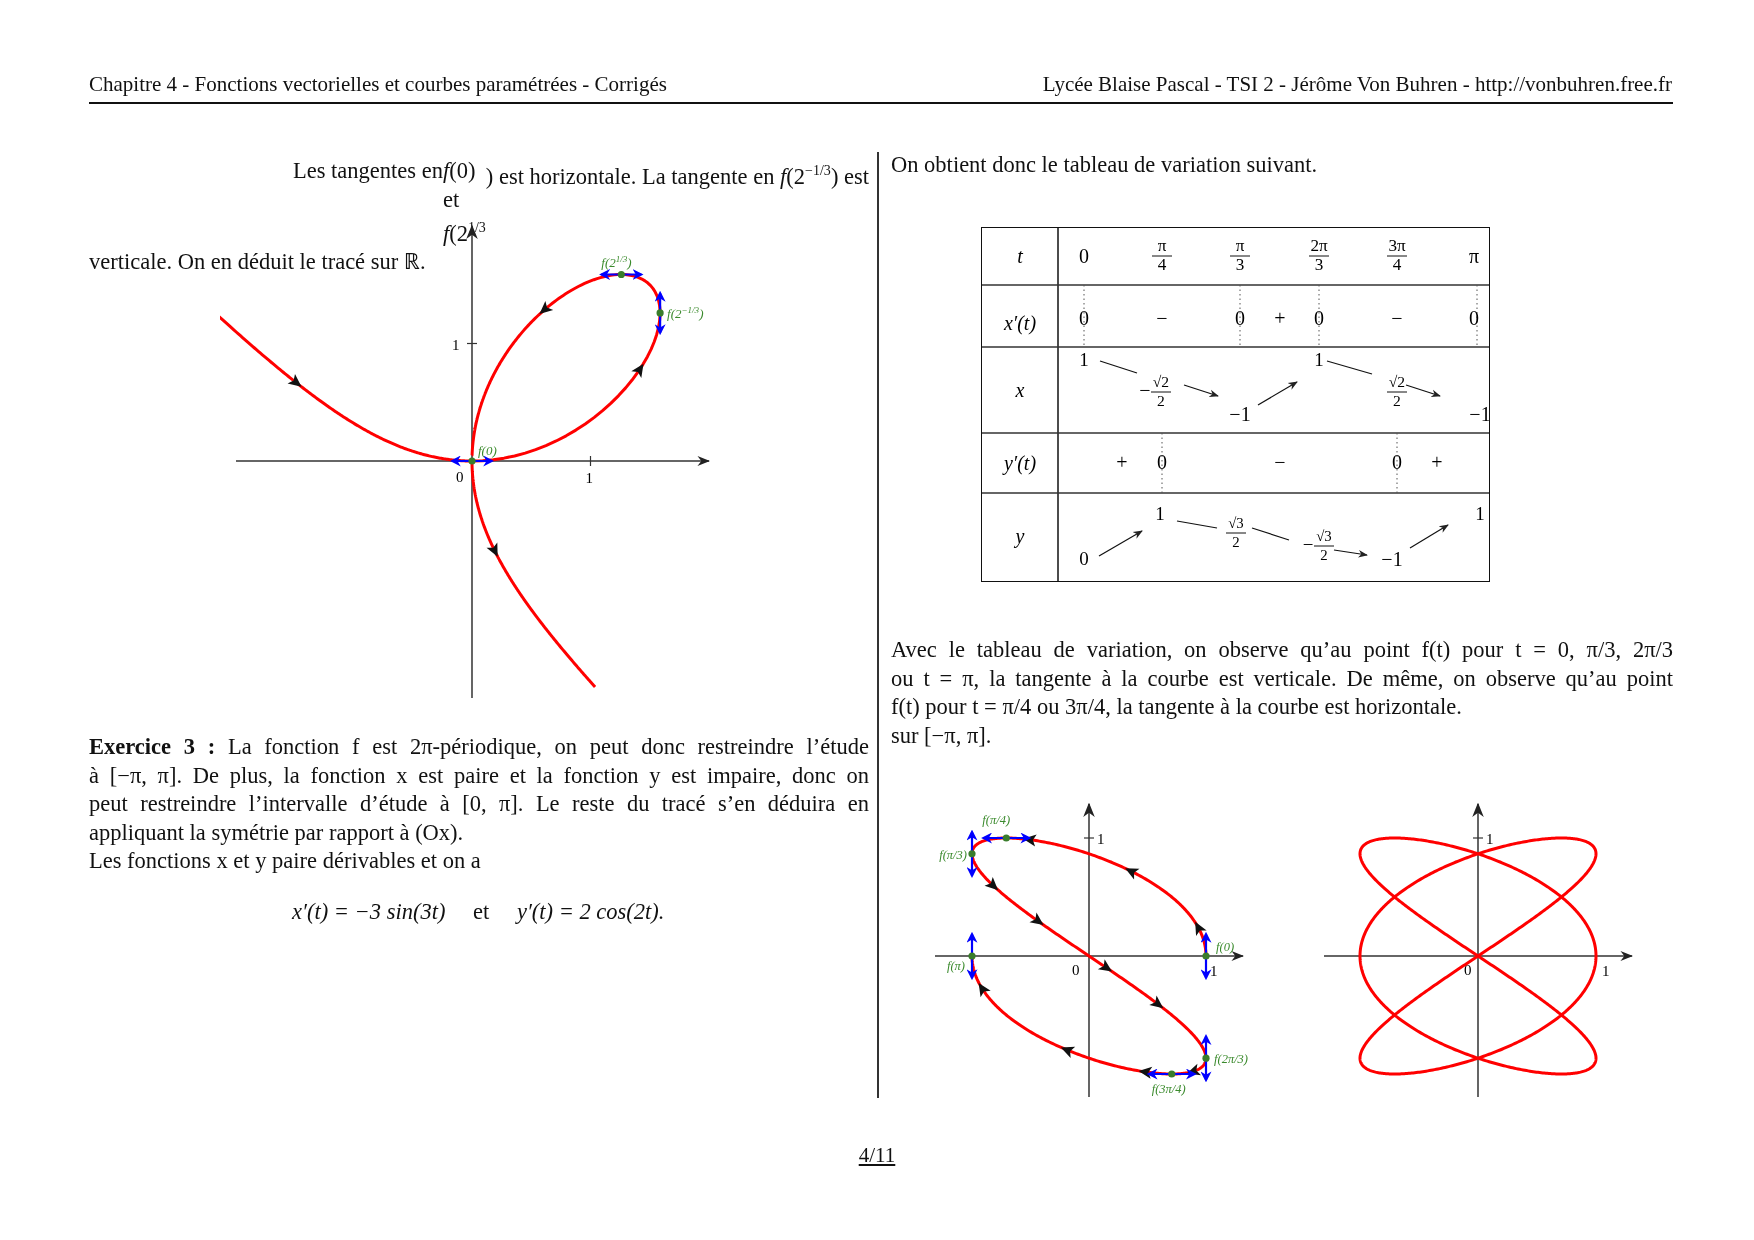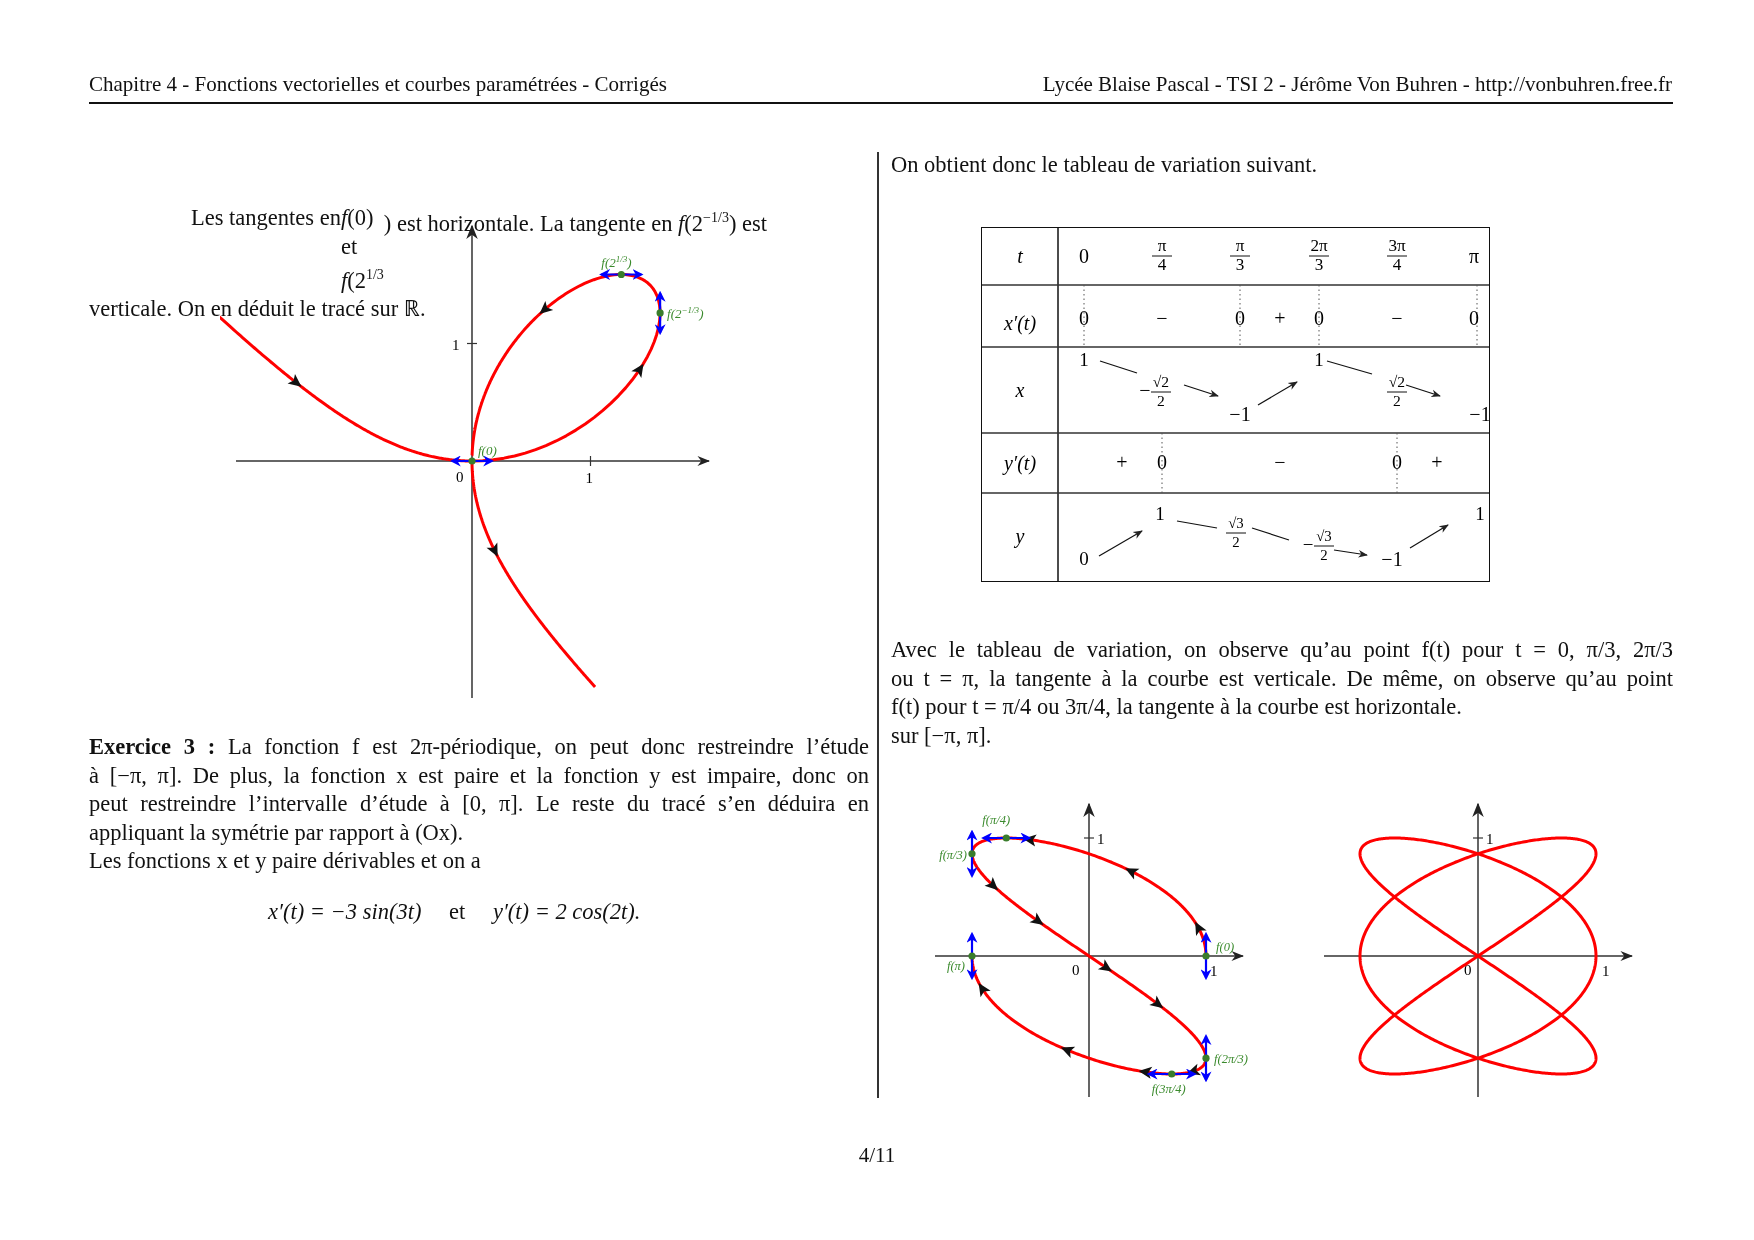--- a/index.html
+++ b/index.html
@@ -4,36 +4,36 @@
 <style>
   html,body{margin:0;padding:0;background:#fff;}
   body{width:1754px;height:1240px;position:relative;overflow:hidden;
        font-family:"DejaVu Serif","Liberation Serif",serif;color:#111;}
   .abs{position:absolute;}
   .hdr{top:72px;font-size:21px;white-space:nowrap;font-family:"Liberation Serif",serif;}
   .rule{left:89px;width:1584px;top:102px;height:2px;background:#111;}
   .divider{left:877px;top:152px;width:1.5px;height:946px;background:#333;}
   .para{font-family:"Liberation Serif",serif;font-size:22.5px;line-height:28.5px;text-align:justify;}
   .para i{font-style:italic;}
-  .pageno{left:0;width:1754px;top:1143px;text-align:center;font-size:21px;font-family:"Liberation Serif",serif;}
+  .pageno{left:0;width:1754px;top:1143px;text-align:center;font-size:21px;font-family:"Liberation Serif",serif;text-decoration:underline;}
   svg text{font-family:"Liberation Serif",serif;}
   .eq{font-family:"Liberation Serif",serif;font-size:22.5px;white-space:nowrap;}
   .tbl{left:981px;top:227px;width:507px;height:353px;border:1.5px solid #111;}
   .tbl svg{position:absolute;left:0;top:0;}
 </style>
 </head>
 <body>
 
 <div class="abs hdr" style="left:89px">Chapitre 4 - Fonctions vectorielles et courbes paramétrées - Corrigés</div>
 <div class="abs hdr" style="right:82px">Lycée Blaise Pascal - TSI 2 - Jérôme Von Buhren - http://vonbuhren.free.fr</div>
 <div class="abs rule"></div>
 <div class="abs divider"></div>
 
 <div class="abs para" style="left:89px;top:157px;width:780px;">
-  <div style="display:flex;justify-content:center;margin-top:47px;">
+  <div style="display:flex;justify-content:flex-end;">
     <span>Les tangentes en </span>
       <span style="flex:0"><i>f</i><span>(0) et </span><i>f</i><span>(2</span><sup style="font-size:14px">1/3</sup></span>
     <span style="white-space:nowrap"><span>) est horizontale. La tangente en </span><i>f</i><span>(2</span><sup style="font-size:14px">−1/3</sup><span>) est</span></span>
   </div>
   <div>verticale. On en déduit le tracé sur ℝ.</div>
 </div>
 
 <svg class="abs" id="fig1" style="left:220px;top:220px" width="520" height="490">
     <defs>
       <marker id="f1ax" viewBox="0 0 10 10" refX="9" refY="5" markerWidth="8" markerHeight="8" orient="auto-start-reverse">
@@ -68,21 +68,21 @@
     <text x="447.10702465823164" y="97.95927663735242" font-size="13" fill="#3a8a2c" font-style="italic">f(2<tspan dy="-5" font-size="9">−1/3</tspan><tspan dy="5">)</tspan></text>
   </svg>
 
 <div class="abs para" style="left:89px;top:733px;width:780px;">
   <div style="text-align:justify;text-align-last:justify;"><b>Exercice 3 :</b><span> La fonction f est 2π-périodique, on peut donc restreindre l’étude</span></div>
   <div style="text-align-last:justify;">à [−π, π]. De plus, la fonction x est paire et la fonction y est impaire, donc on</div>
   <div style="text-align-last:justify;">peut restreindre l’intervalle d’étude à [0, π]. Le reste du tracé s’en déduira en</div>
   <div>appliquant la symétrie par rapport à (Ox).</div>
   <div>Les fonctions x et y paire dérivables et on a</div>
 </div>
-<div class="abs eq" style="left:268px;top:899px;">
+<div class="abs eq" style="left:292px;top:899px;">
   <i>x′(t) = −3 sin(3t)</i>
   <span style="margin:0 22px">et</span>
   <i>y′(t) = 2 cos(2t).</i>
 </div>
 
 <div class="abs para" style="left:891px;top:151px;">On obtient donc le tableau de variation suivant.</div>
 
 <div class="abs tbl">
   <svg id="tblsvg" width="507" height="353">
       <defs>

